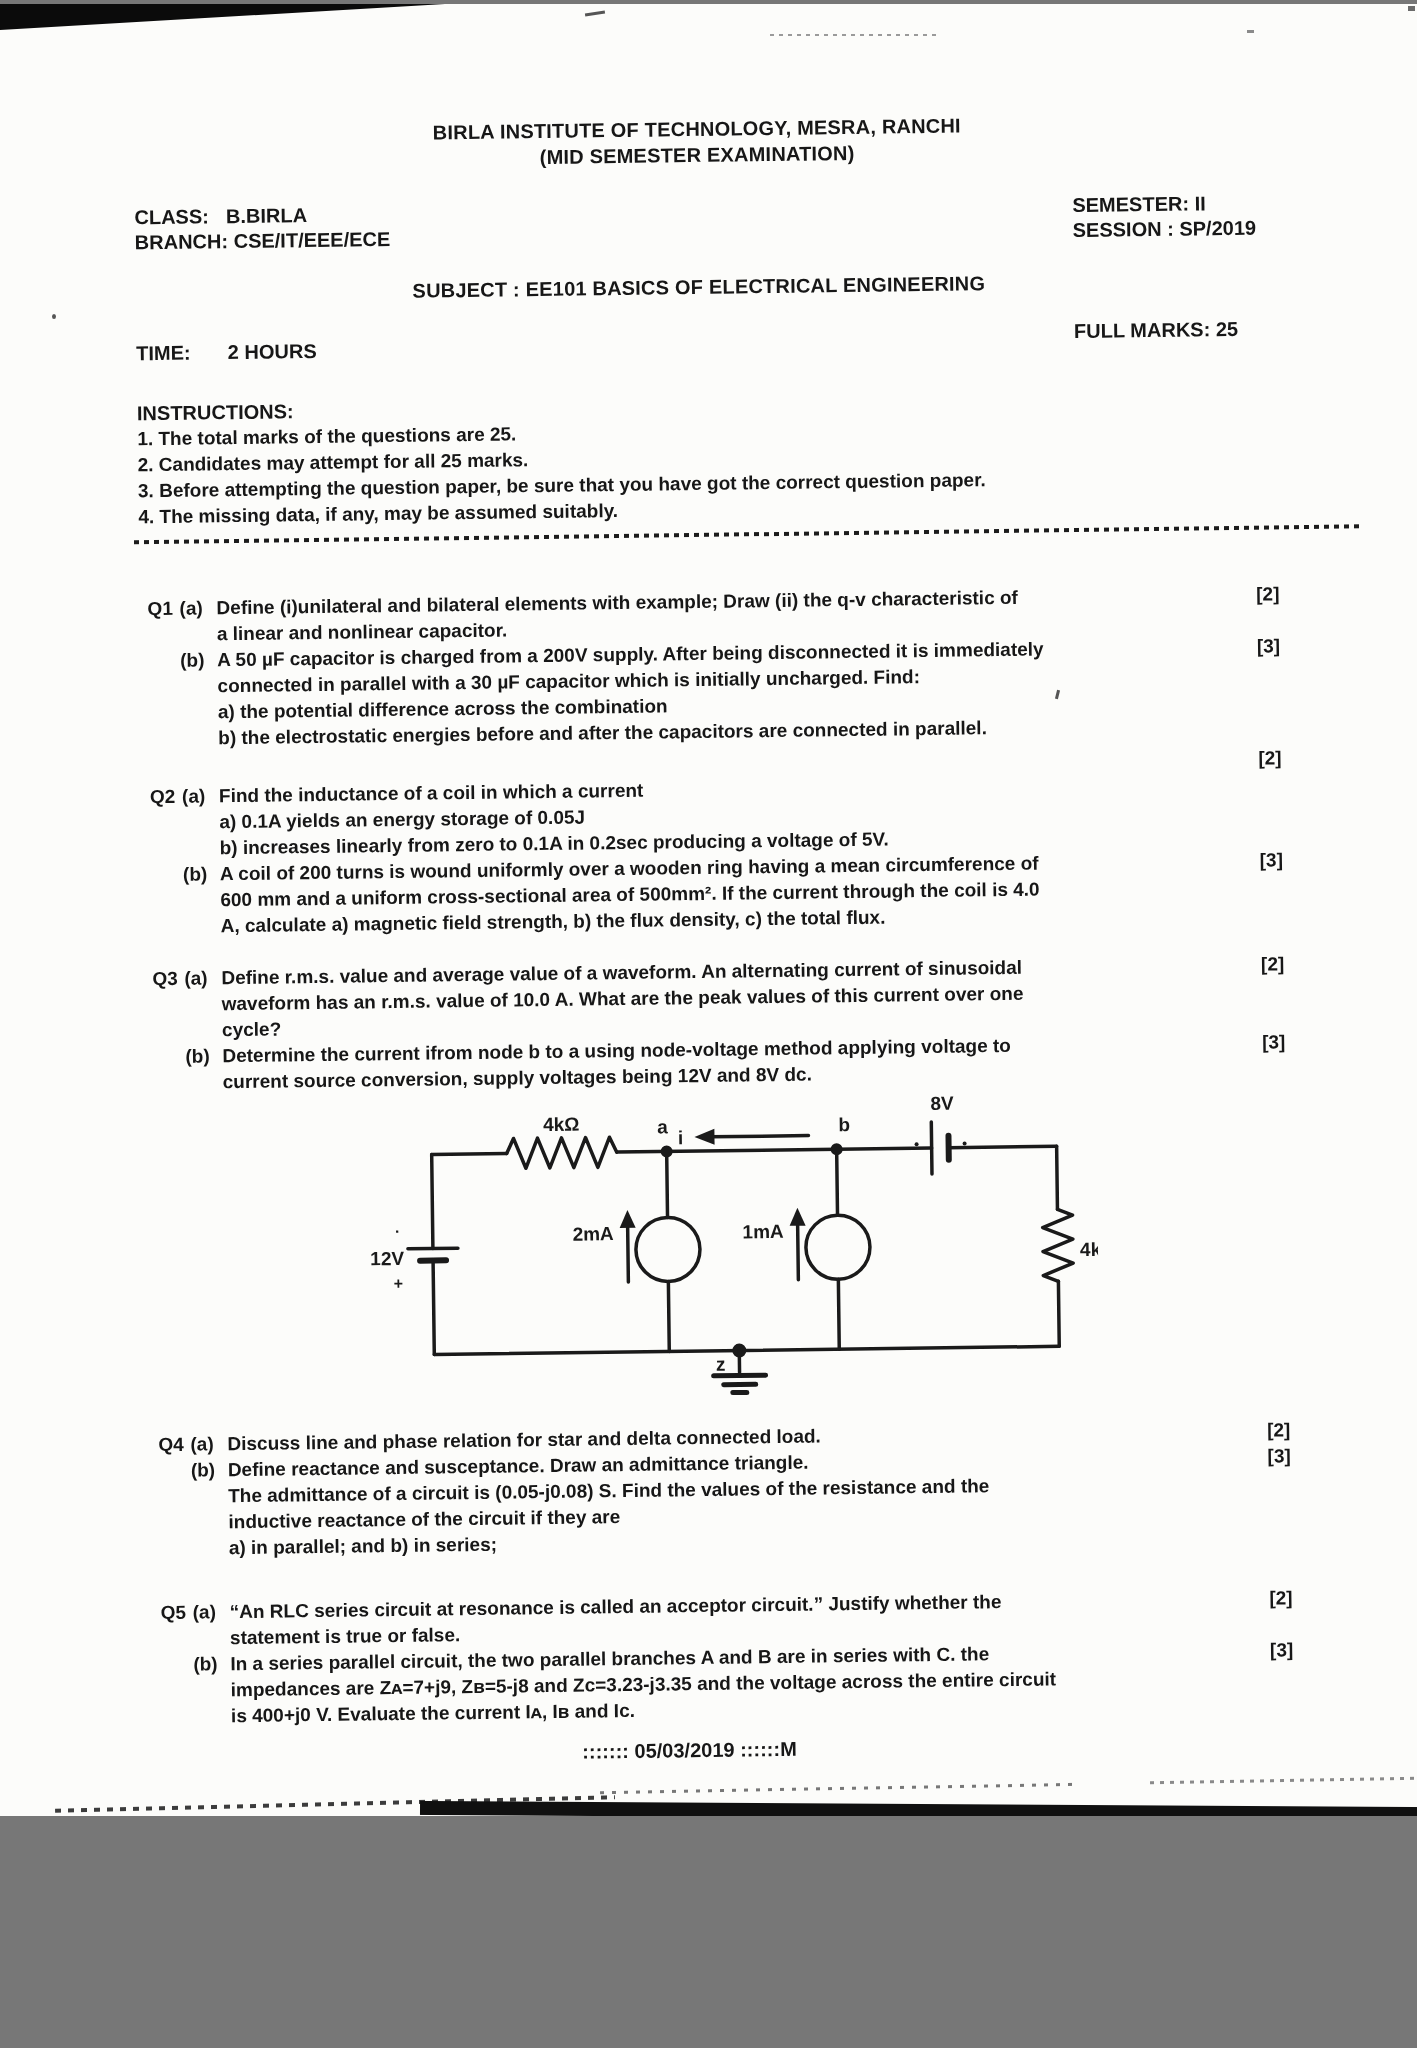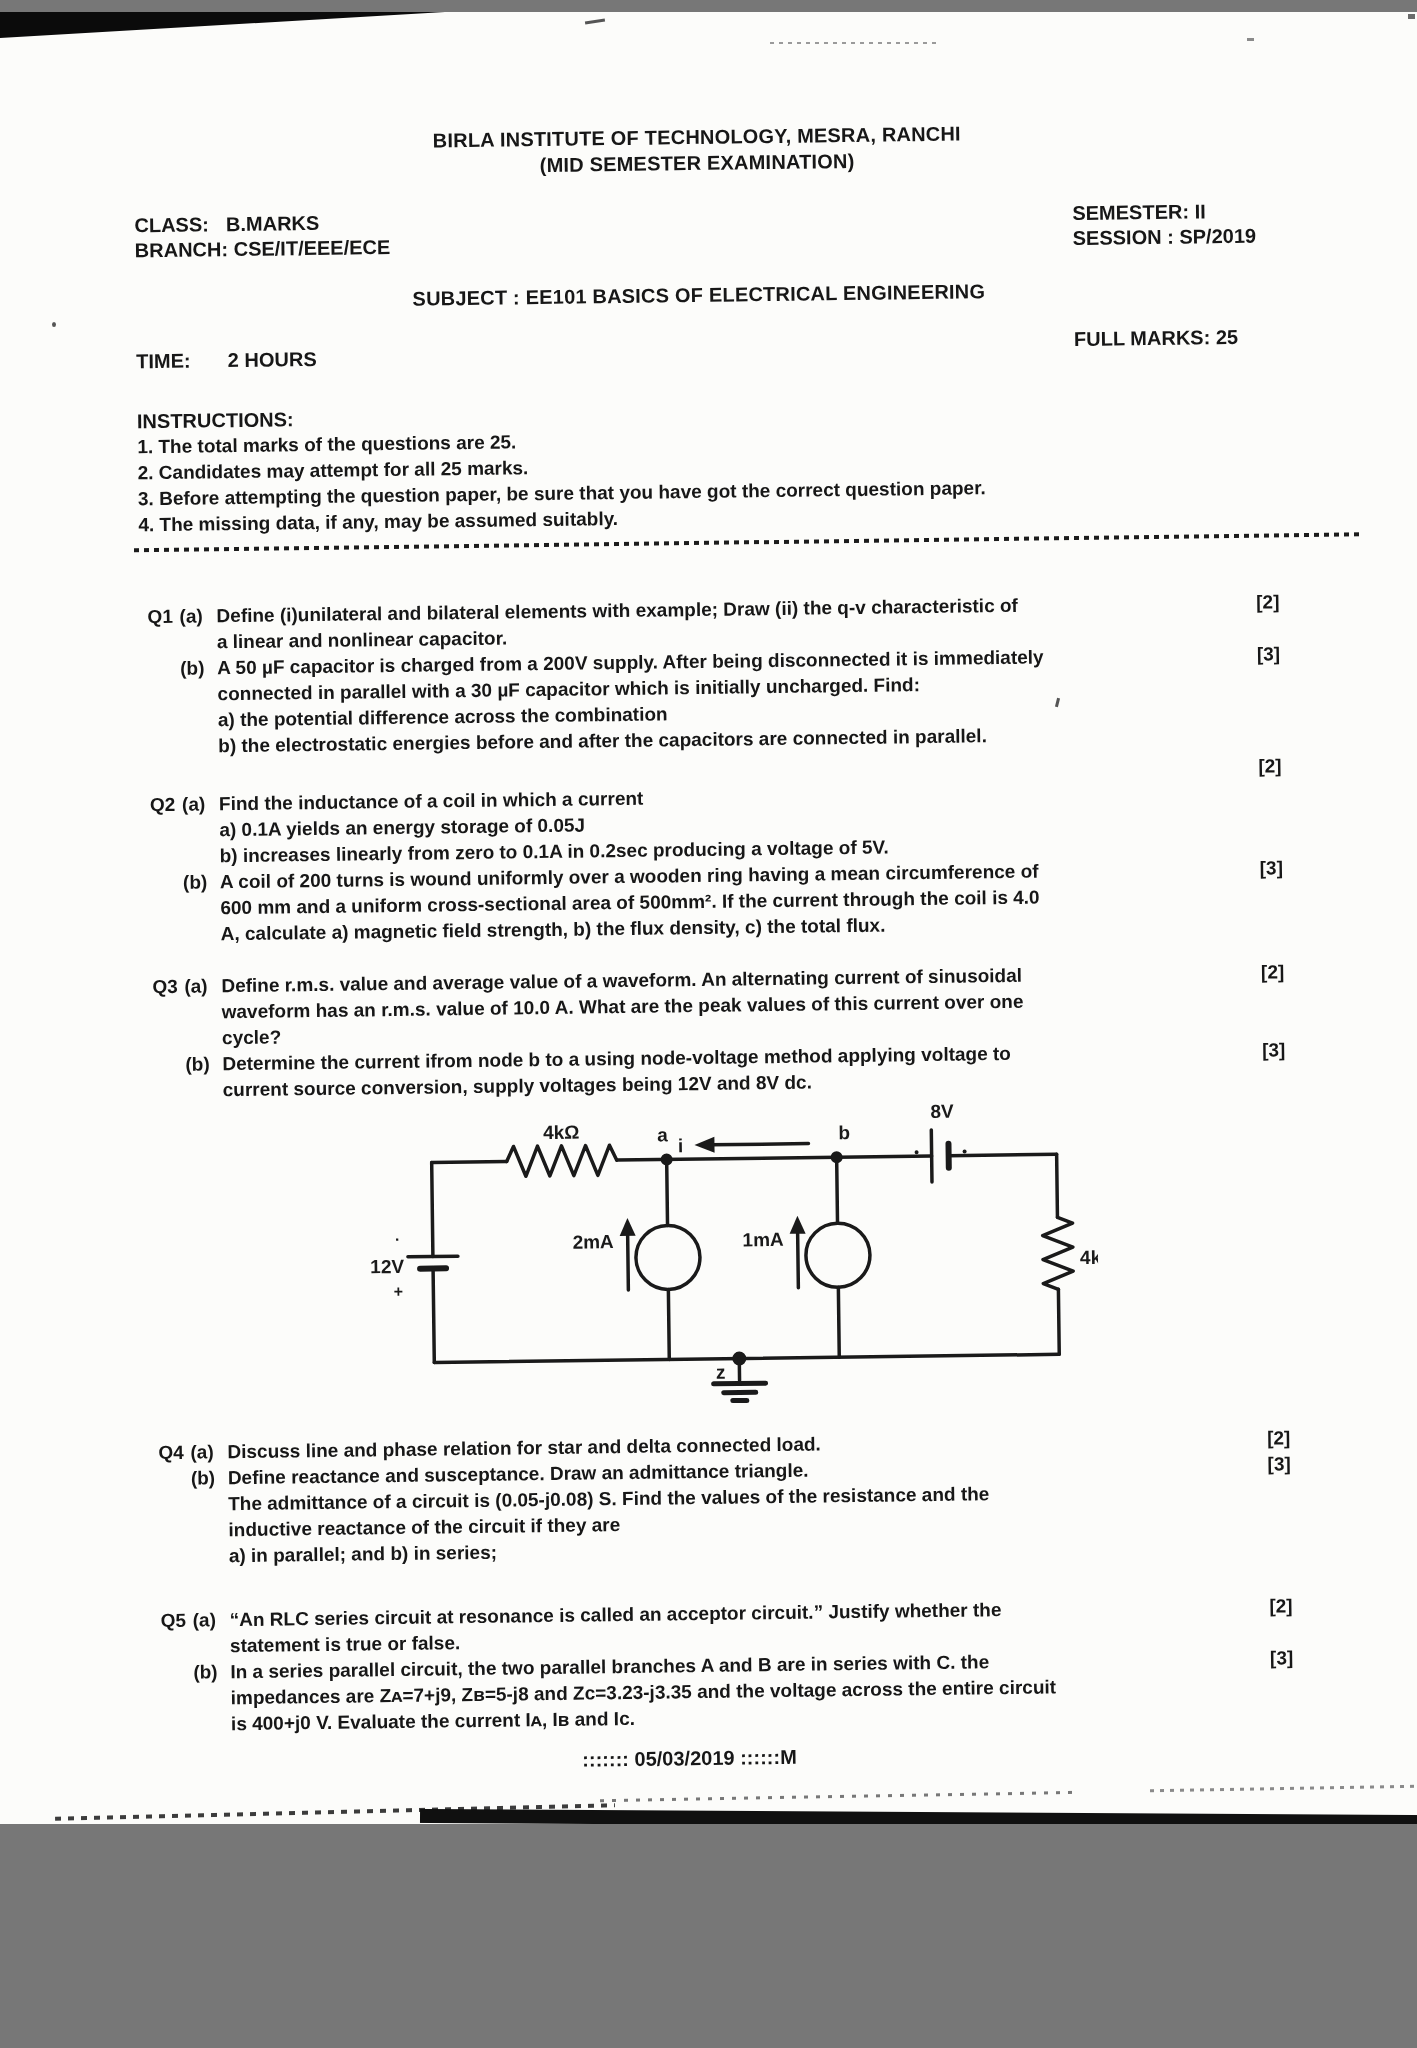--- a/index.html
+++ b/index.html
@@ -1,16 +1,16 @@
 <!DOCTYPE html>
 <html><head>
 <meta charset="utf-8">
 <style>
   html,body{margin:0;padding:0;background:#777;}
-  .page{position:relative;width:1417px;height:1812px;margin:12px auto;background:#fcfcfa;
+  .page{position:relative;width:1417px;height:1812px;margin:4px auto;background:#fcfcfa;
         overflow:hidden;font-family:"Liberation Sans",sans-serif;font-weight:700;color:#171717;}
   .content{position:absolute;inset:0;transform:rotate(-0.75deg);transform-origin:700px 1020px;}
 
   .center-line{width:100%;text-align:center;font-size:20px;line-height:26px;letter-spacing:.2px;}
   .hrow{position:relative;margin-left:145px;width:1150px;height:25px;font-size:20px;line-height:25px;}
   .hlabel{display:inline-block;min-width:86px;}
   .hright{position:absolute;left:938px;top:0;white-space:nowrap;}
   .mt30{margin-top:30px}.mt26{margin-top:26px}.mt34{margin-top:34px}
 
   .instr{margin-left:145px;font-size:19px;line-height:26px;}
@@ -64,21 +64,21 @@
   <div class="speck" style="left:52px;top:310px;width:4px;height:5px;border-radius:50%;"></div>
   <div class="speck" style="left:1056px;top:686px;width:3px;height:9px;transform:rotate(14deg);"></div>
 
   <div class="content">
 
     <div class="center-line" style="padding-top:112px;">BIRLA INSTITUTE OF TECHNOLOGY, MESRA, RANCHI</div>
     <div class="center-line">(MID SEMESTER EXAMINATION)</div>
 
     <div class="hrow mt30">
       <span class="hlabel">CLASS:</span>
-      <span>B.MARKS</span>
+      <span>B.BIRLA</span>
       <span class="hright">SEMESTER: II</span>
     </div>
     <div class="hrow">
       <span class="hlabel">BRANCH:</span>
       <span>CSE/IT/EEE/ECE</span>
       <span class="hright">SESSION : SP/2019</span>
     </div>
 
     <div class="center-line mt26">SUBJECT : EE101 BASICS OF ELECTRICAL ENGINEERING</div>
 

